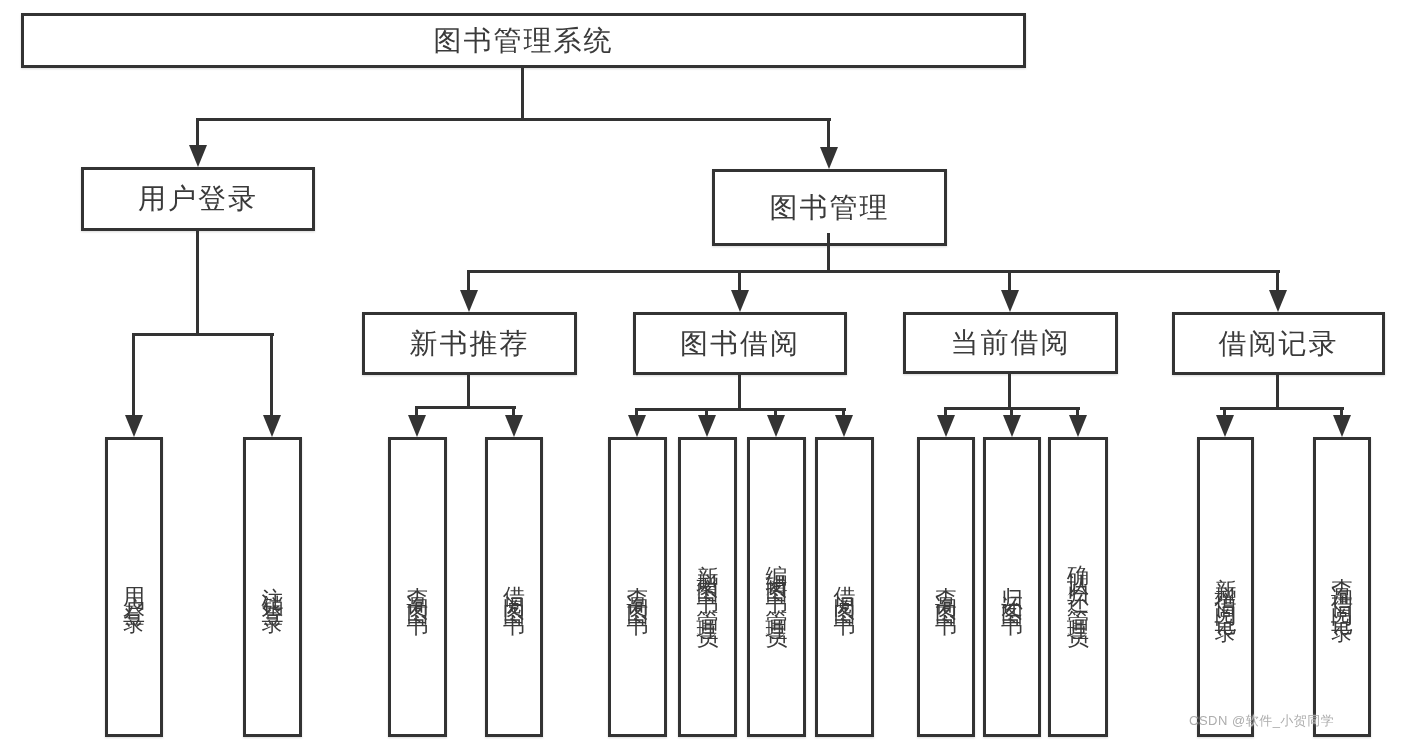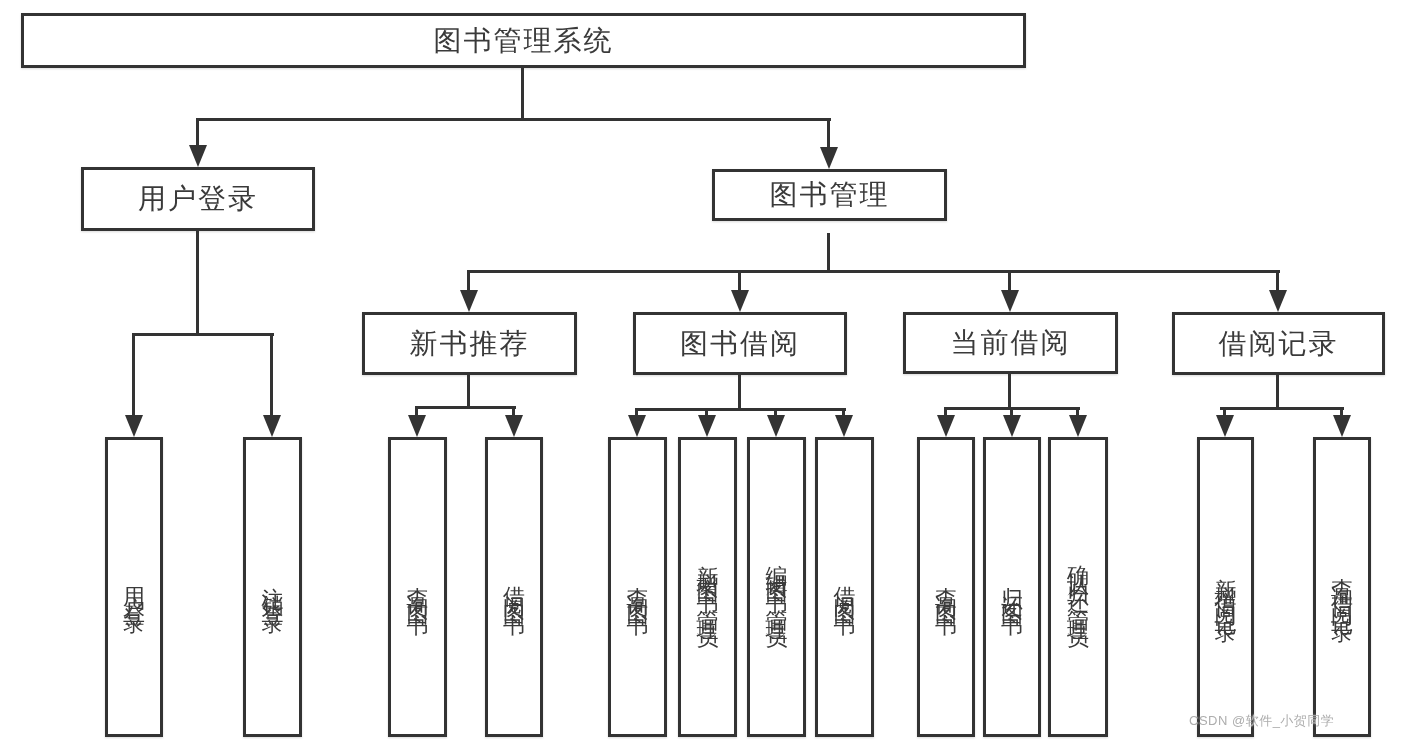--- a/index.html
+++ b/index.html
@@ -52,21 +52,21 @@
       <span class="hd"></span>
     </div>
   <div class="ar" style="left:820px;top:118px;height:51px;">
       <span class="sh"></span>
       <span class="hd"></span>
     </div>
 
   <div class="node" style="left:81px;top:167px;width:234px;height:64px;">
     <span>用户登录</span>
   </div>
-  <div class="node" style="left:712px;top:169px;width:235px;height:52px;">
+  <div class="node" style="left:712px;top:169px;width:235px;height:77px;">
     <span>图书管理</span>
   </div>
 
   <div class="vl" style="left:196px;top:231px;height:102px;"></div>
   <div class="hl" style="left:132px;top:333px;width:142px;"></div>
   <div class="ar" style="left:125px;top:333px;height:104px;">
       <span class="sh"></span>
       <span class="hd"></span>
     </div>
   <div class="ar" style="left:263px;top:333px;height:104px;">

